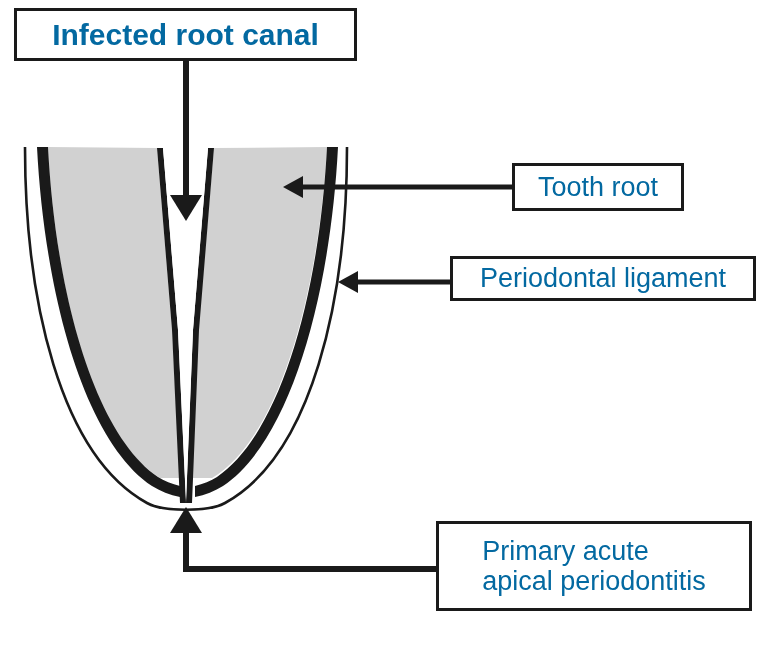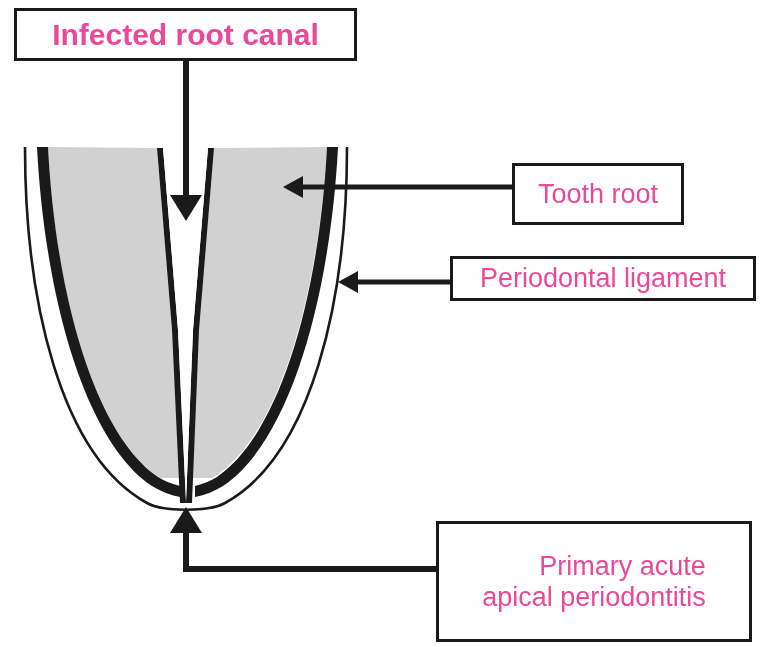--- a/index.html
+++ b/index.html
@@ -22,59 +22,59 @@
     height: 647px;
   }
   .label-box {
     position: absolute;
     box-sizing: border-box;
     background: #ffffff;
     border: 3px solid #1a1a1a;
     display: flex;
     align-items: center;
     justify-content: center;
-    text-align: right;
-    color: #ec4899;
+    text-align: left;
+    color: #0369a1;
     line-height: 1.12;
     z-index: 5;
   }
   .label-text {
     display: block;
     white-space: pre-line;
     padding: 0 6px;
   }
   #label-infected-root-canal {
     left: 14px;
     top: 8px;
     width: 343px;
     height: 53px;
     font-size: 30px;
     font-weight: bold;
   }
   #label-tooth-root {
     left: 512px;
     top: 163px;
     width: 172px;
-    height: 62px;
+    height: 48px;
     font-size: 27px;
     font-weight: normal;
   }
   #label-periodontal-ligament {
     left: 450px;
     top: 256px;
     width: 306px;
     height: 45px;
     font-size: 27px;
     font-weight: normal;
   }
   #label-primary-acute-apical-periodontitis {
     left: 436px;
     top: 521px;
     width: 316px;
-    height: 121px;
+    height: 90px;
     font-size: 27px;
     font-weight: normal;
   }
   #tooth-svg {
     position: absolute;
     left: 0;
     top: 0;
     width: 768px;
     height: 647px;
     z-index: 1;

